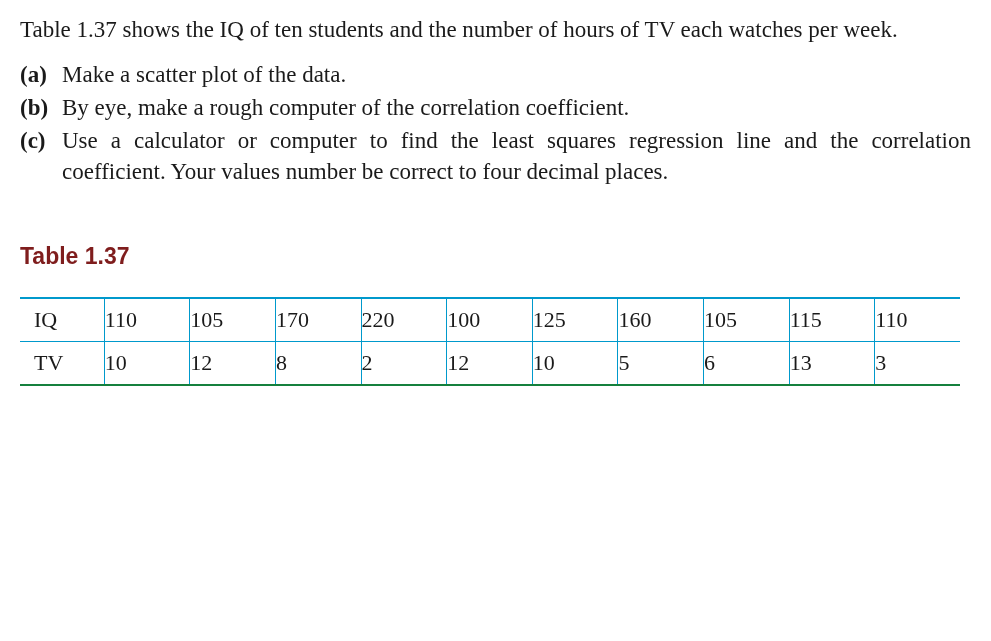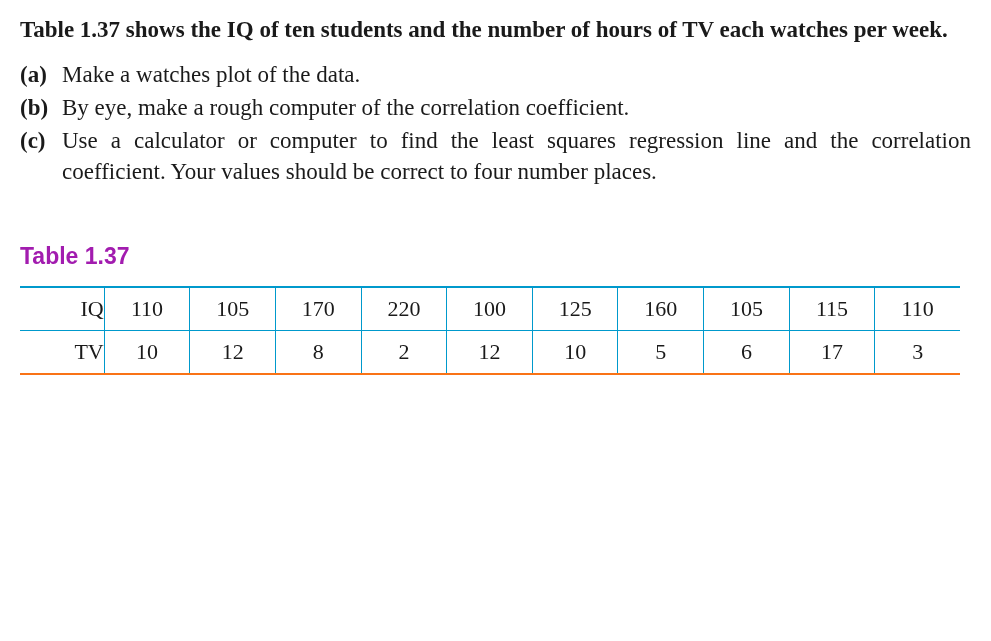--- a/index.html
+++ b/index.html
@@ -8,93 +8,90 @@
       line-height: 1.35;
       color: #1a1a1a;
       margin: 0;
       padding: 14px 20px;
       width: 991px;
       box-sizing: border-box;
       background: #fff;
     }
     .intro {
       margin-bottom: 14px;
-      font-weight: bold;
     }
     .question-list {
       margin-bottom: 54px;
     }
     .question-item {
       display: flex;
       align-items: flex-start;
       margin-bottom: 2px;
     }
     .question-label {
       font-weight: bold;
       min-width: 42px;
       flex: 0 0 auto;
     }
     .question-text {
       flex: 1;
       text-align: justify;
     }
     .table-title {
-      color: #a21caf;
+      color: #7f1d1d;
       font-weight: bold;
       font-size: 23px;
       font-family: Arial, Helvetica, sans-serif;
-      margin-bottom: 14px;
+      margin-bottom: 25px;
     }
     table.data-table {
       border-collapse: collapse;
       width: 940px;
     }
     table.data-table td {
       border: 1px solid #0099cc;
       padding: 6px 0;
-      text-align: center;
       font-size: 22px;
       width: 85px;
     }
     table.data-table td.rowhead {
       text-align: left;
       padding-left: 14px;
       width: 70px;
     }
     table.data-table tr:first-child td {
       border-top: 2px solid #0099cc;
     }
     table.data-table tr:last-child td {
-      border-bottom: 2px solid #f97316;
+      border-bottom: 2px solid #15803d;
     }
     table.data-table td:first-child {
       border-left: none;
-      text-align: right;
     }
     table.data-table td:last-child {
       border-right: none;
     }
   </style>
 </head>
 <body>
 
 <div class="intro">Table 1.37 shows the IQ of ten students and the number of hours of TV each watches per week.</div>
 
 <div class="question-list">
   <div class="question-item">
     <span class="question-label">(a)</span>
-    <span class="question-text">Make a watches plot of the data.</span>
+    <span class="question-text">Make a scatter plot of the data.</span>
   </div>
   <div class="question-item">
     <span class="question-label">(b)</span>
     <span class="question-text">By eye, make a rough computer of the correlation coefficient.</span>
   </div>
   <div class="question-item">
     <span class="question-label">(c)</span>
-    <span class="question-text">Use a calculator or computer to find the least squares regression line and the correlation coefficient. Your values should be correct to four number places.</span>
+    <span class="question-text">Use a calculator or computer to find the least squares regression line and the correlation coefficient. Your values number be correct to four decimal places.</span>
   </div>
 </div>
 
 <div class="table-title">Table 1.37</div>
 
 <table class="data-table">
   <tbody>
       <tr>
     <td class="rowhead">IQ</td>
     <td>110</td>
@@ -111,17 +108,17 @@
   <tr>
     <td class="rowhead">TV</td>
     <td>10</td>
     <td>12</td>
     <td>8</td>
     <td>2</td>
     <td>12</td>
     <td>10</td>
     <td>5</td>
     <td>6</td>
-    <td>17</td>
+    <td>13</td>
     <td>3</td>
   </tr>
 </tbody>
   </table>
 
 </body></html>

